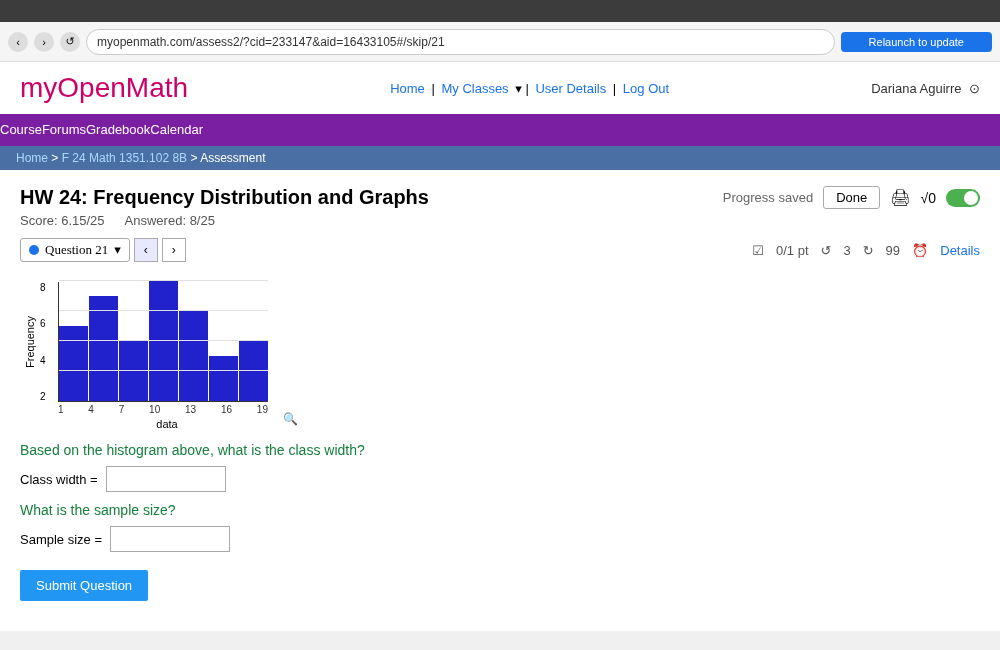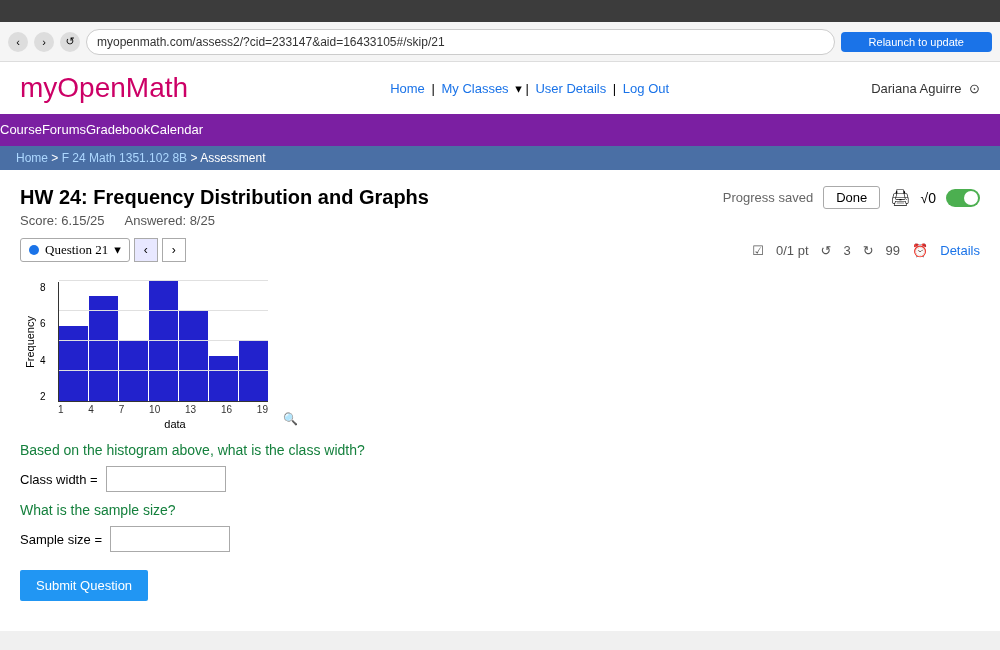--- a/index.html
+++ b/index.html
@@ -203,21 +203,21 @@
       <div style="position:absolute; left:38px; top:132px; width:210px; display:flex; justify-content:space-between; font-size:10px; color:#333;">
         <span>1</span>
         <span>4</span>
         <span>7</span>
         <span>10</span>
         <span>13</span>
         <span>16</span>
         <span>19</span>
       </div>
 
-      <div style="position:absolute; left:50px; top:146px; width:210px; text-align:center; font-size:11px;">data</div>
+      <div style="position:absolute; left:42px; top:146px; width:210px; text-align:center; font-size:11px;">data</div>
 
       <div style="position:absolute; right:2px; bottom:6px; font-size:12px;">🔍</div>
     </div>
 
     
     <p class="question-text">Based on the histogram above, what is the class width?</p>
 
     <div class="form-row">
       <label>Class width =</label>
       <input type="text" class="form-input" style="">

